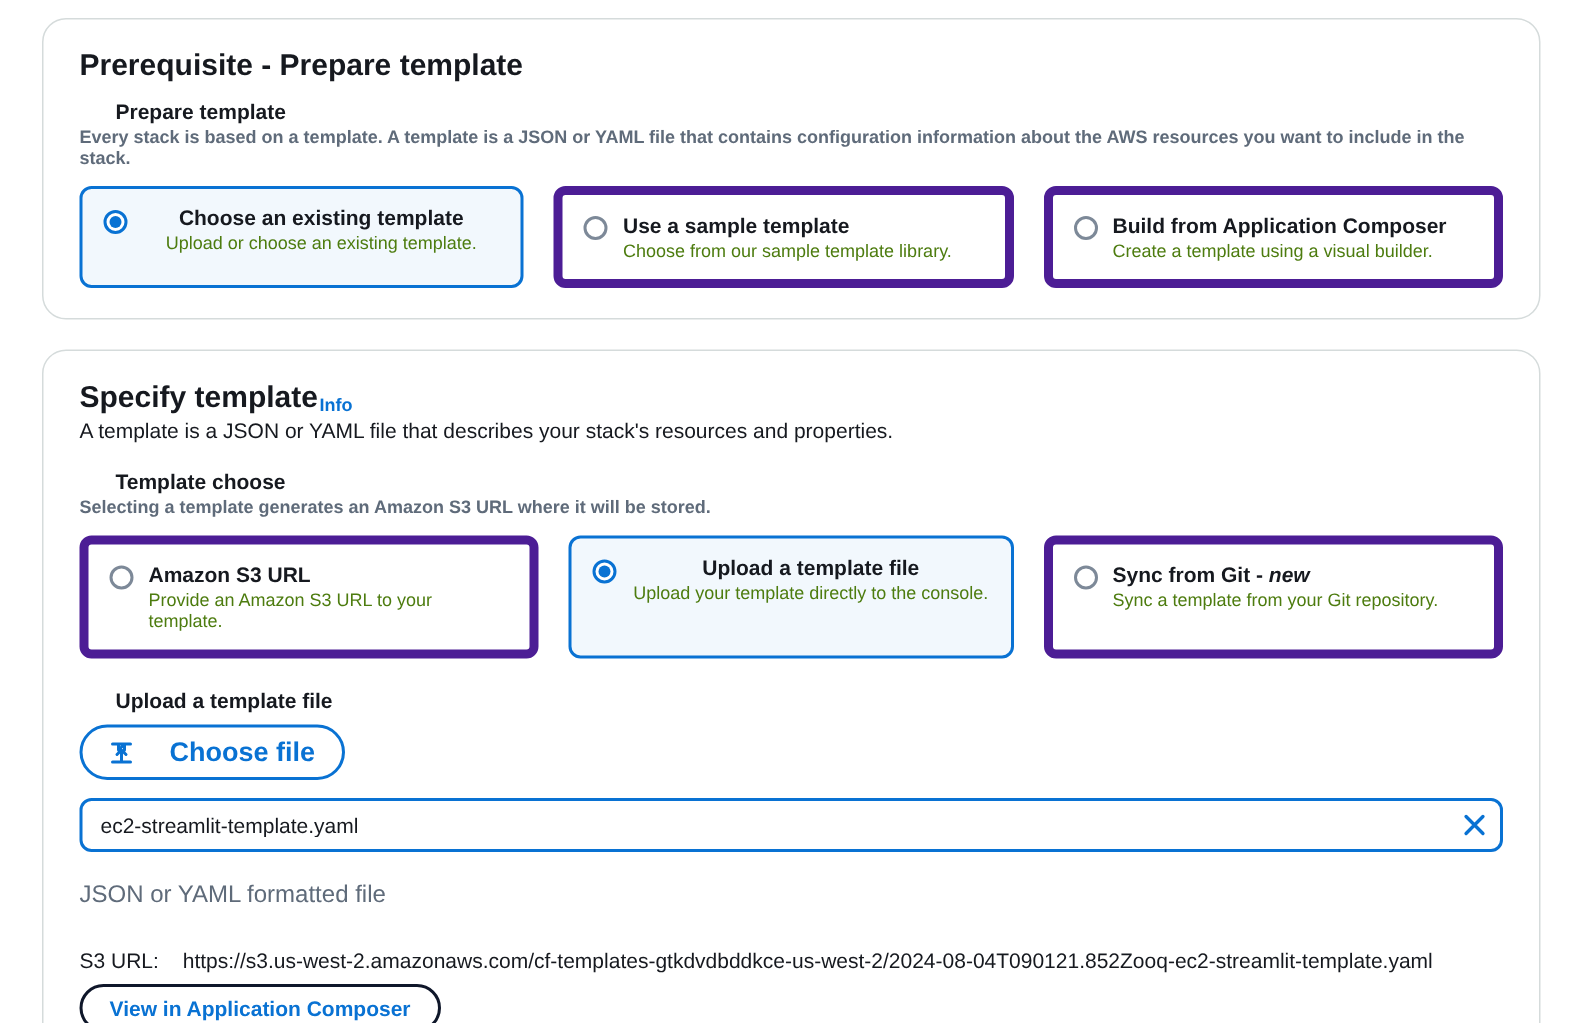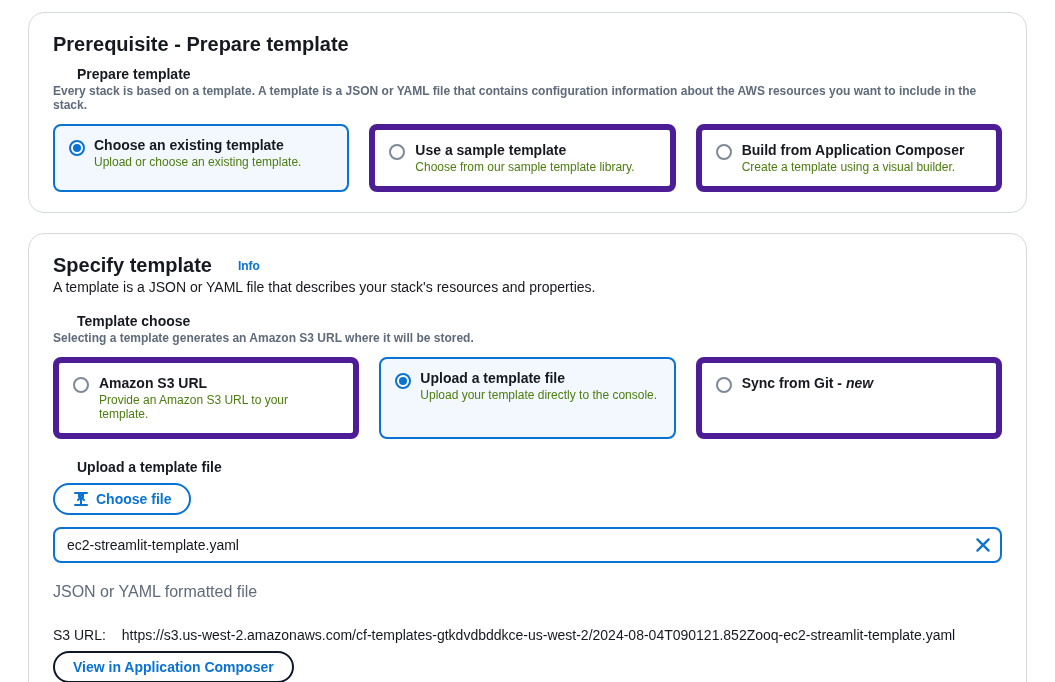--- a/index.html
+++ b/index.html
@@ -44,20 +44,21 @@
       border-radius: 8px;
       padding: 12px 14px 12px 40px;
       position: relative;
       cursor: pointer;
       background: #fff;
     }
     .option-card.selected {
       border: 2px solid #0972d3;
       background: #f2f8fd;
       padding: 11px 13px 11px 39px;
+      text-align: center;
     }
     .option-radio {
       position: absolute;
       left: 14px;
       top: 14px;
       width: 16px;
       height: 16px;
       border: 2px solid #7d8998;
       border-radius: 50%;
       background: #fff;
@@ -80,22 +81,22 @@
       font-weight: 700;
       margin-bottom: 2px;
     }
     .option-desc {
       font-size: 12px;
       color: #4d7c0f;
     }
     .italic { font-style: italic; }
     .specify-header {
       display: flex;
-      align-items: center;
-      gap: 26px;
+      align-items: flex-end;
+      gap: 1px;
       margin-bottom: 2px;
     }
     .specify-header h2 {
       font-size: 20px;
       font-weight: 700;
     }
     .info-link {
       font-size: 12px;
       color: #0972d3;
       font-weight: 700;
@@ -105,27 +106,27 @@
       font-size: 14px;
       color: #16191f;
       margin-bottom: 18px;
     }
     .upload-row {
       margin-top: 20px;
     }
     .choose-file-btn {
       display: inline-flex;
       align-items: center;
-      gap: 7px;
+      gap: 24px;
       border: 2px solid #0972d3;
       border-radius: 20px;
       padding: 6px 18px;
       background: #fff;
       color: #0972d3;
-      font-size: 14px;
+      font-size: 18px;
       font-weight: 700;
       cursor: pointer;
       margin-top: 6px;
     }
     .upload-icon {
       width: 16px;
       height: 16px;
       fill: none;
       stroke: #0972d3;
       stroke-width: 2;
@@ -247,20 +248,21 @@
       <div class="option-desc">Provide an Amazon S3 URL to your template.</div>
     </div>
     <div class="option-card selected">
       <div class="option-radio"></div>
       <div class="option-title">Upload a template file</div>
       <div class="option-desc">Upload your template directly to the console.</div>
     </div>
     <div class="option-card">
       <div class="option-radio"></div>
       <div class="option-title"><span>Sync from Git - </span><span class="italic">new</span></div>
+      <div class="option-desc">Sync a template from your Git repository.</div>
     </div>
   </div>
 
   <div class="upload-row">
     <div class="section-title">Upload a template file</div>
     <button class="choose-file-btn">
       <svg class="upload-icon" viewBox="0 0 16 16">
         <path d="M2 2h12M2 14h12M6 2v4l4-4v4M8 6v8M5 9l3-3 3 3" stroke-linecap="round" stroke-linejoin="round"></path>
       </svg>
       <span>Choose file</span>

